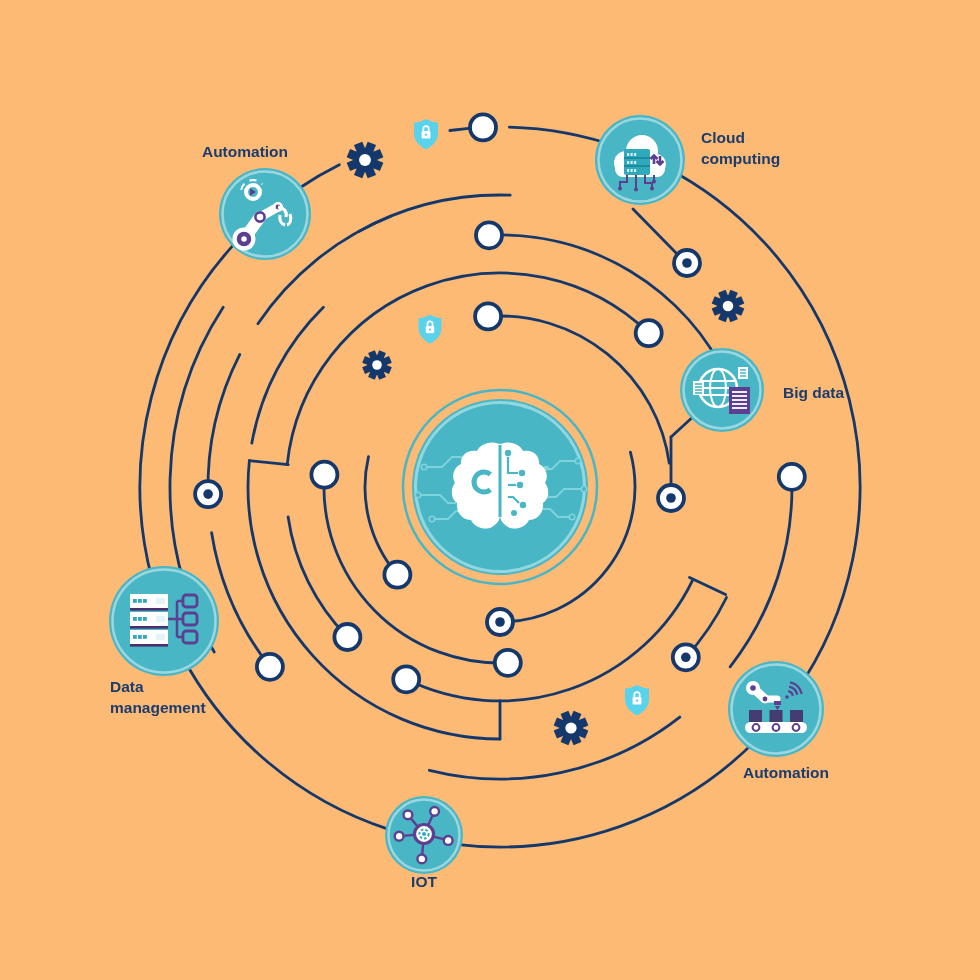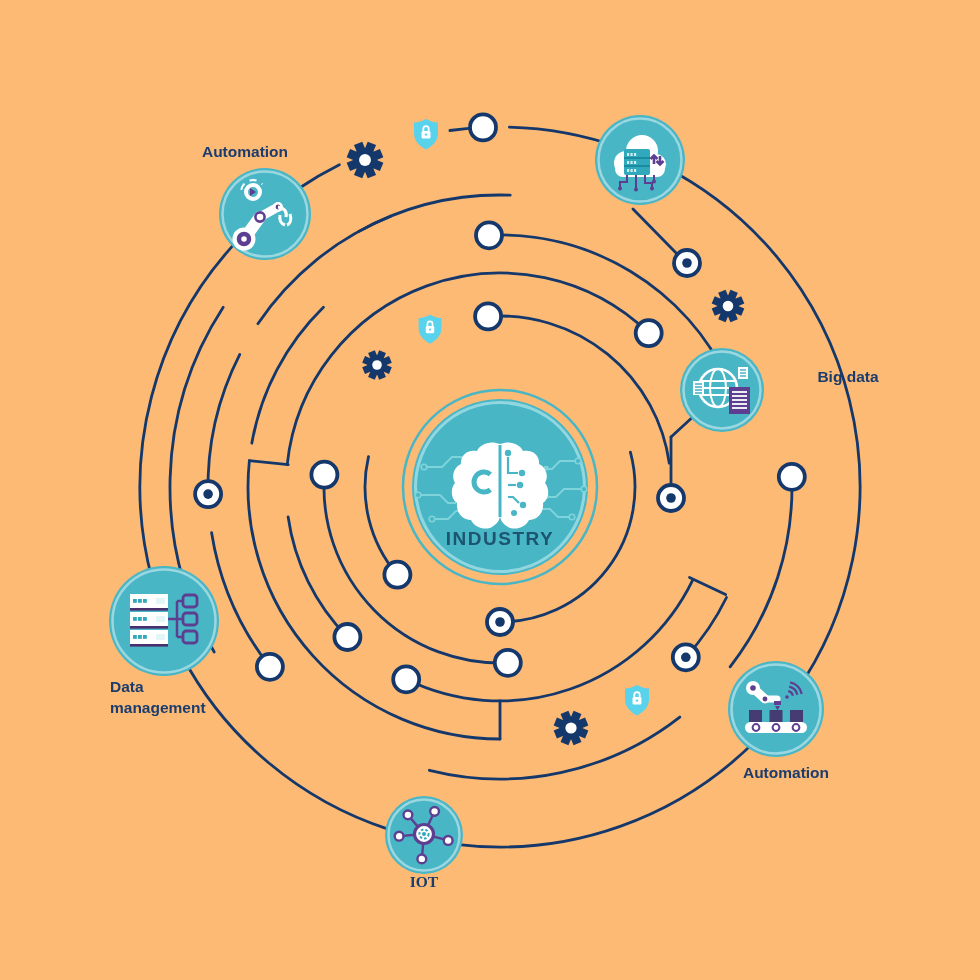--- a/index.html
+++ b/index.html
@@ -359,19 +359,20 @@
           <line x1="-8.96575228282571" y1="-0.21559831527107232" x2="-20.920088659926655" y2="0.8302705977008313" stroke="#5d3f91" stroke-width="2.4"></line>
           <circle cx="-24.90486745229364" cy="1.1788935686914659" r="4.4" fill="#fff" stroke="#5d3f91" stroke-width="2.4"></circle>
           <circle cx="0" cy="-1" r="9.5" fill="#fff" stroke="#5d3f91" stroke-width="3.2"></circle>
           <circle cx="0" cy="-1" r="4.6" fill="none" stroke="#2fa9bb" stroke-width="2" stroke-dasharray="2.5 2"></circle>
           <circle cx="0" cy="-1" r="2" fill="#2fa9bb"></circle>
         </g>
       </g>
     </svg>
 
   <div class="lbl center-txt" style="left:145px;top:141px;width:200px;">Automation</div>
-  <div class="lbl" style="left:783px;top:366px;width:130px;text-align:center;">Big data</div>
+  <div class="lbl" style="left:701px;top:127px;width:160px;">Cloud
+computing</div>
+  <div class="lbl" style="left:783px;top:382px;width:130px;">Big data</div>
   <div class="lbl center-txt" style="left:696px;top:762px;width:180px;">Automation</div>
   <div class="lbl" style="left:110px;top:665px;width:170px;margin-top:11px;">Data
 management</div>
-  <div class="lbl center-txt" style="left:374px;top:871px;width:100px;font-family:Liberation Serif, serif;">IOT</div>
-  <div class="industry-lbl">INDUSTRY</div>
+  <div class="lbl center-txt" style="left:374px;top:871px;width:100px;">IOT</div>
 </div>
 
 </body></html>

